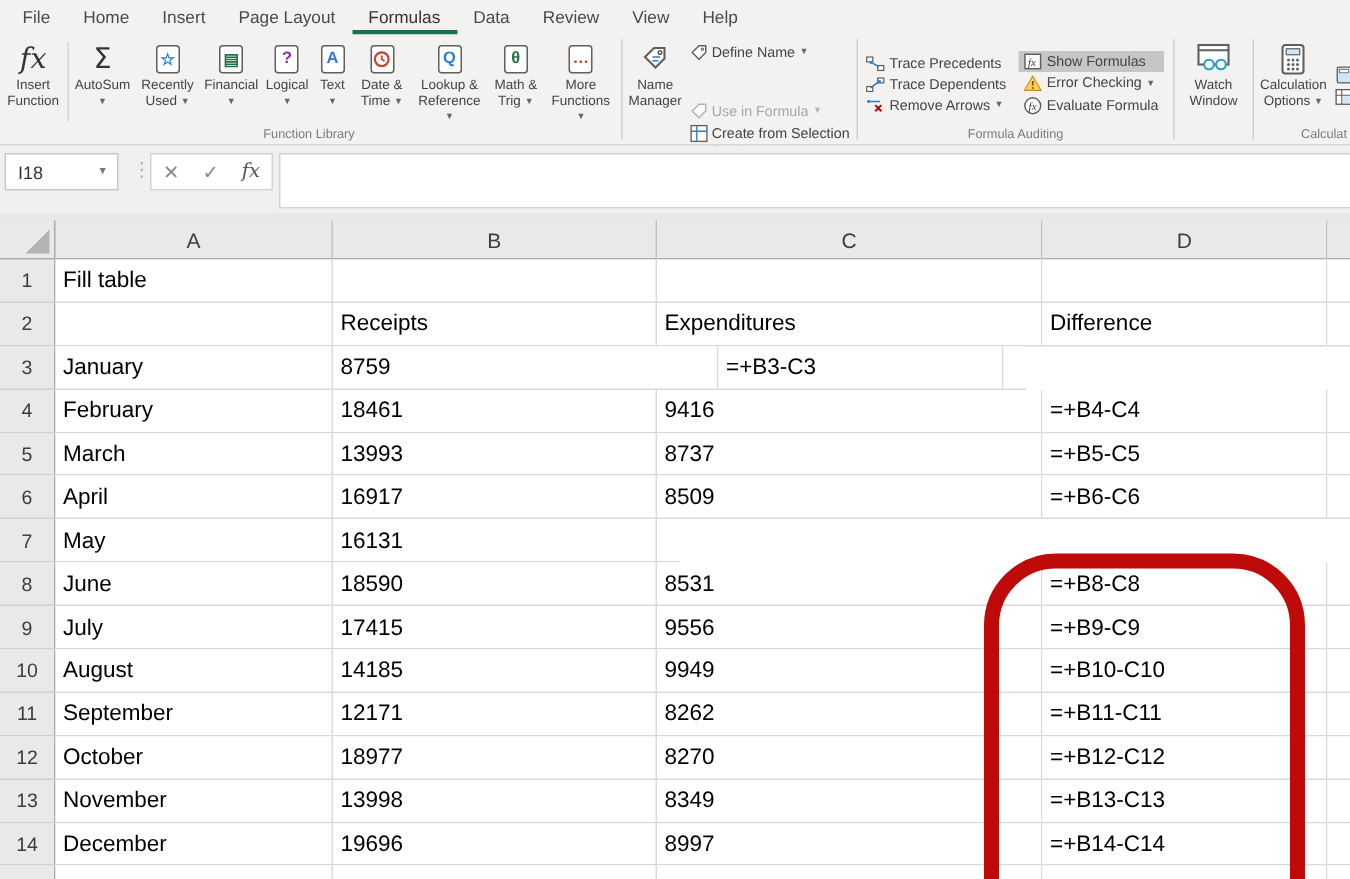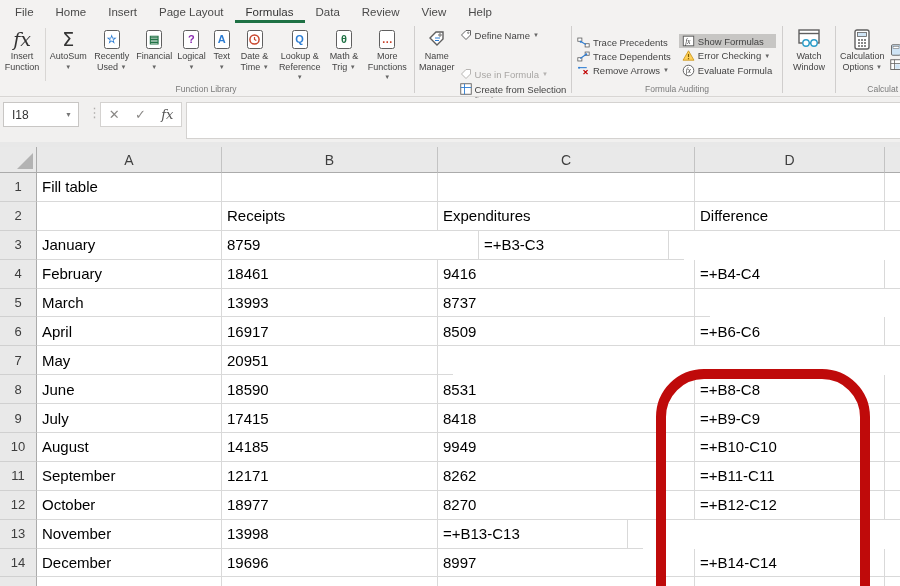--- a/index.html
+++ b/index.html
@@ -387,49 +387,50 @@
           <div class="cell col-b">18461</div>
           <div class="cell col-c">9416</div>
           <div class="cell col-d">=+B4-C4</div>
           <div class="cell col-sliver"></div>
         </div>
         <div class="grow">
           <div class="rownum">5</div>
           <div class="cell col-a">March</div>
           <div class="cell col-b">13993</div>
           <div class="cell col-c">8737</div>
+          <div class="cell col-d">=+B5-C5</div>
           <div class="cell col-sliver"></div>
         </div>
         <div class="grow">
           <div class="rownum">6</div>
           <div class="cell col-a">April</div>
           <div class="cell col-b">16917</div>
           <div class="cell col-c">8509</div>
           <div class="cell col-d">=+B6-C6</div>
           <div class="cell col-sliver"></div>
         </div>
         <div class="grow">
           <div class="rownum">7</div>
           <div class="cell col-a">May</div>
-          <div class="cell col-b">20951</div>
+          <div class="cell col-b">16131</div>
           <div class="cell col-sliver"></div>
         </div>
         <div class="grow">
           <div class="rownum">8</div>
           <div class="cell col-a">June</div>
           <div class="cell col-b">18590</div>
           <div class="cell col-c">8531</div>
           <div class="cell col-d">=+B8-C8</div>
           <div class="cell col-sliver"></div>
         </div>
         <div class="grow">
           <div class="rownum">9</div>
           <div class="cell col-a">July</div>
           <div class="cell col-b">17415</div>
-          <div class="cell col-c">8418</div>
+          <div class="cell col-c">9556</div>
           <div class="cell col-d">=+B9-C9</div>
           <div class="cell col-sliver"></div>
         </div>
         <div class="grow">
           <div class="rownum">10</div>
           <div class="cell col-a">August</div>
           <div class="cell col-b">14185</div>
           <div class="cell col-c">9949</div>
           <div class="cell col-d">=+B10-C10</div>
           <div class="cell col-sliver"></div>
@@ -447,20 +448,21 @@
           <div class="cell col-a">October</div>
           <div class="cell col-b">18977</div>
           <div class="cell col-c">8270</div>
           <div class="cell col-d">=+B12-C12</div>
           <div class="cell col-sliver"></div>
         </div>
         <div class="grow">
           <div class="rownum">13</div>
           <div class="cell col-a">November</div>
           <div class="cell col-b">13998</div>
+          <div class="cell col-c">8349</div>
           <div class="cell col-d">=+B13-C13</div>
           <div class="cell col-sliver"></div>
         </div>
         <div class="grow">
           <div class="rownum">14</div>
           <div class="cell col-a">December</div>
           <div class="cell col-b">19696</div>
           <div class="cell col-c">8997</div>
           <div class="cell col-d">=+B14-C14</div>
           <div class="cell col-sliver"></div>

